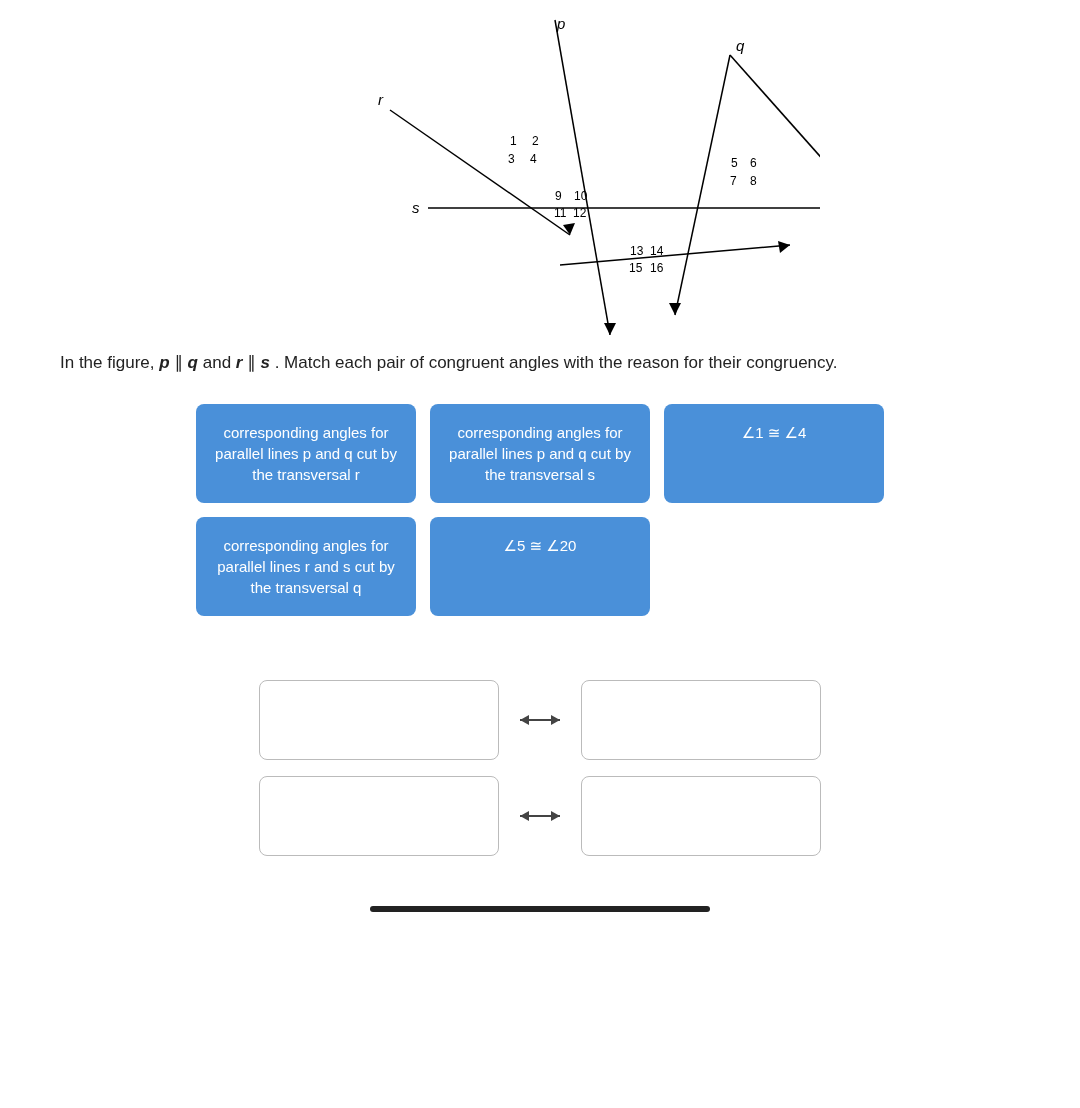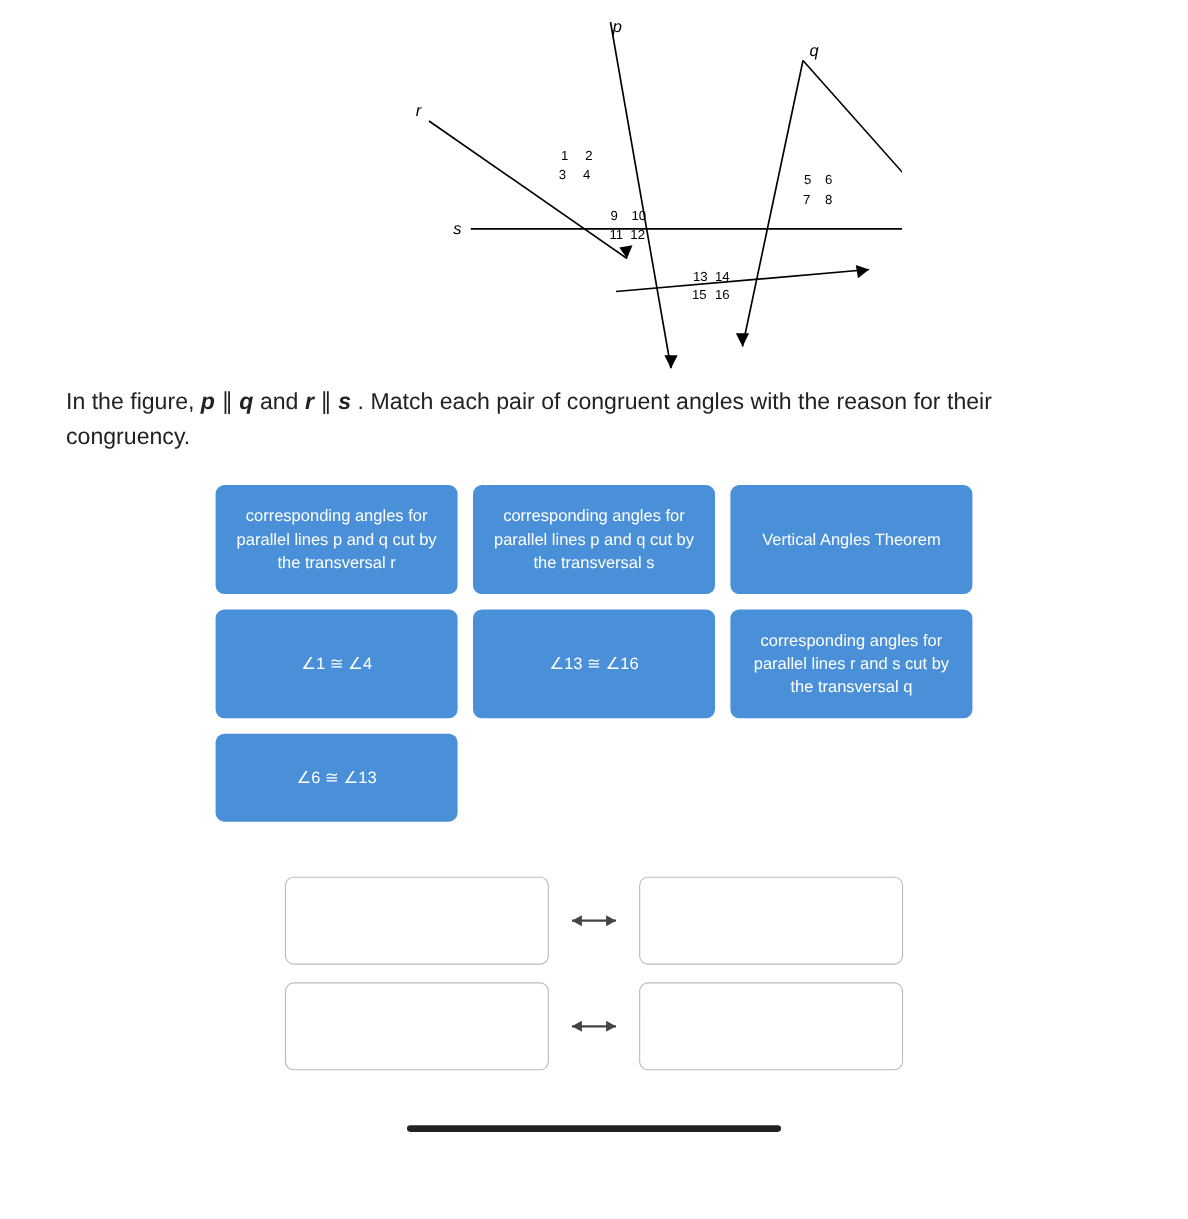--- a/index.html
+++ b/index.html
@@ -22,21 +22,21 @@
     }
 
     .diagram-svg {
       width: 560px;
       height: 320px;
     }
 
     
     .instructions {
       padding: 10px 60px 28px 60px;
-      font-size: 21px;
+      font-size: 17px;
       line-height: 1.5;
       color: #222;
     }
 
     .instructions em { font-style: italic; font-weight: bold; }
     .instructions b { font-weight: bold; }
 
     
     .card-grid {
       display: grid;
@@ -49,21 +49,21 @@
 
     .card {
       background: #4a90d9;
       border-radius: 8px;
       color: #fff;
       font-size: 15px;
       text-align: center;
       padding: 18px 14px;
       min-height: 80px;
       display: flex;
-      align-items: center;
+      align-items: flex-start;
       justify-content: center;
       cursor: pointer;
       user-select: none;
       line-height: 1.4;
     }
 
     
     .matching-section {
       display: flex;
       flex-direction: column;
@@ -170,33 +170,27 @@
 </div>
 
 <div class="card-grid">
   <div class="card">
     <span>corresponding angles for parallel lines p and q cut by the transversal r</span>
   </div>
   <div class="card">
     <span>corresponding angles for parallel lines p and q cut by the transversal s</span>
   </div>
   <div class="card">
-    <span>Vertical Angles Theorem</span>
-  </div>
-  <div class="card">
     <span>∠1 ≅ ∠4</span>
   </div>
   <div class="card">
-    <span>∠13 ≅ ∠16</span>
-  </div>
-  <div class="card">
     <span>corresponding angles for parallel lines r and s cut by the transversal q</span>
   </div>
   <div class="card">
-    <span>∠6 ≅ ∠13</span>
+    <span>∠5 ≅ ∠20</span>
   </div>
 </div>
 
 <div class="matching-section">
   <div class="match-row">
     <div class="match-box"></div>
     <div class="match-arrow">
       <svg width="50" height="22" viewBox="0 0 50 22">
         <line x1="5" y1="11" x2="45" y2="11" stroke="#444" stroke-width="2"></line>
         <polygon points="45,11 36,6 36,16" fill="#444"></polygon>

